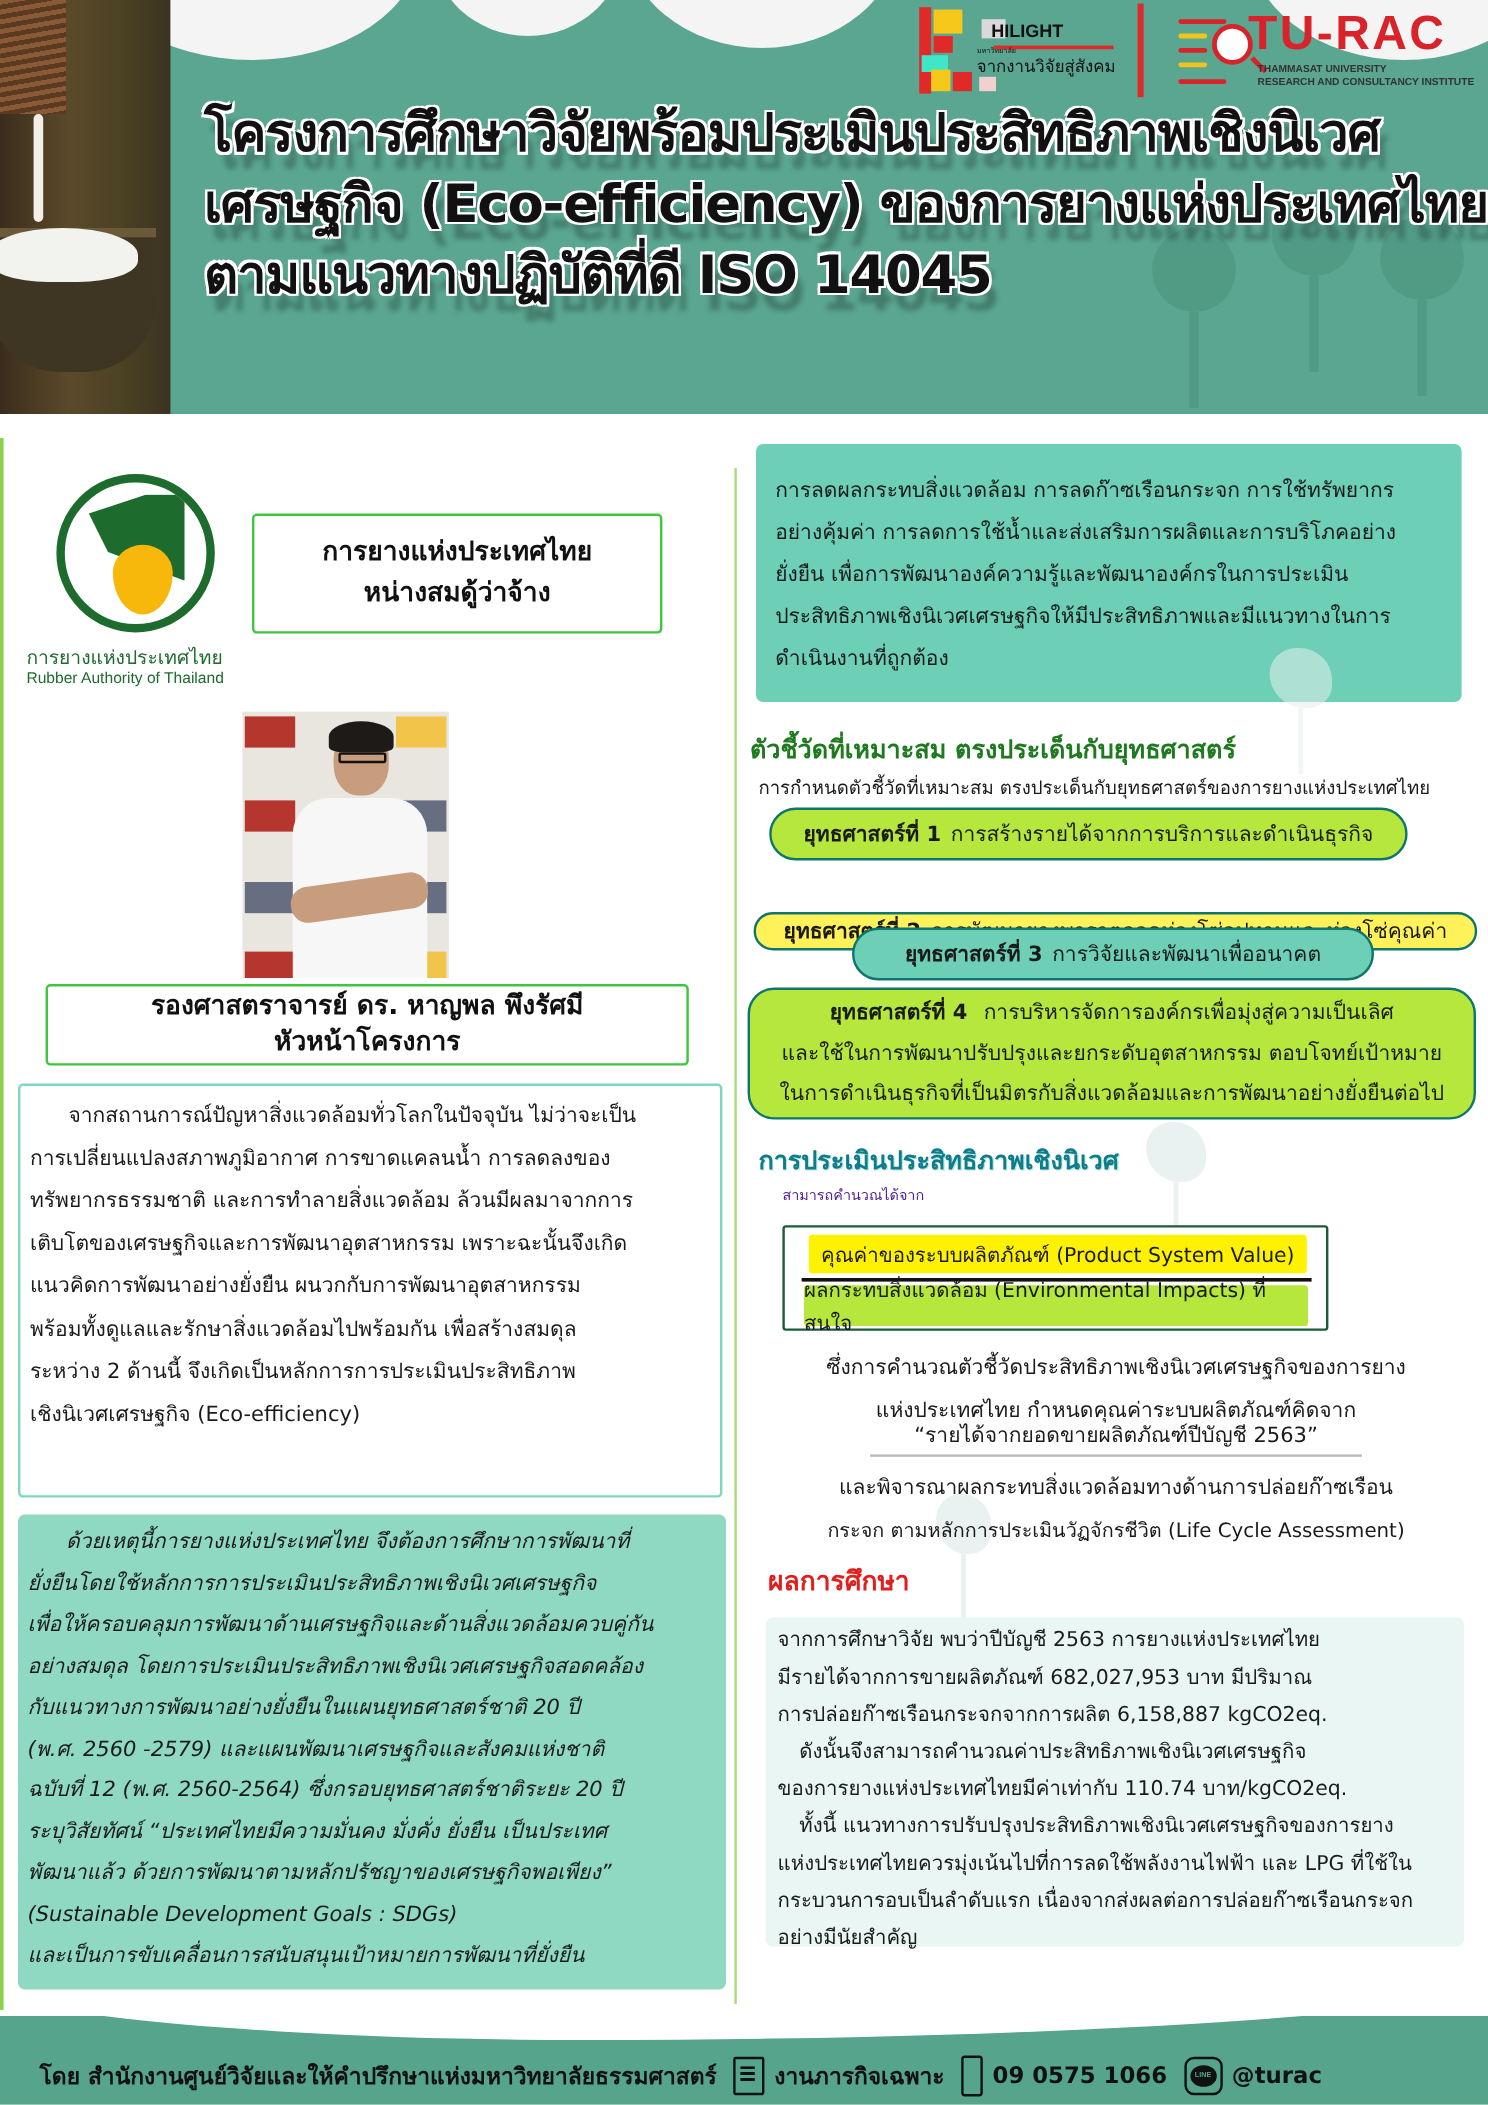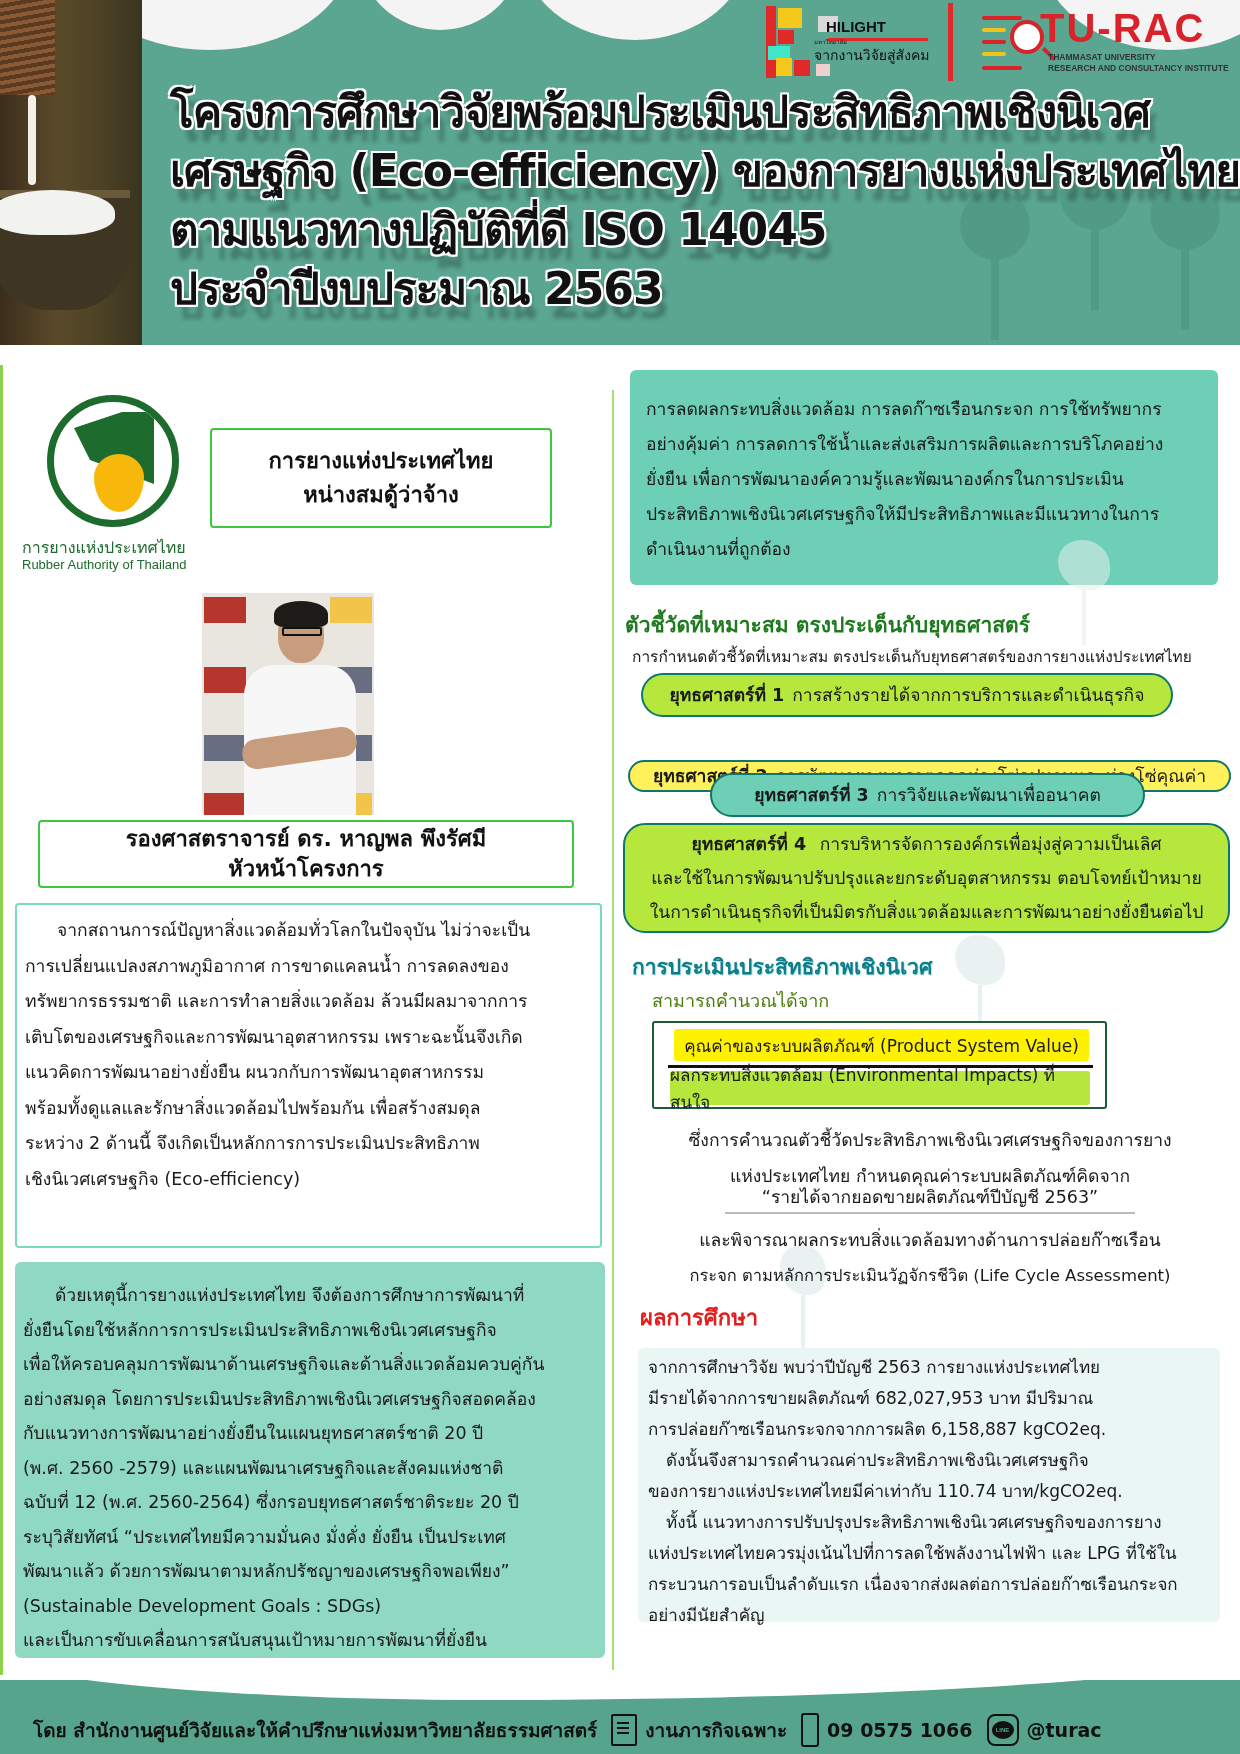--- a/index.html
+++ b/index.html
@@ -129,22 +129,22 @@
     position: absolute; left: 15px; top: 903px; width: 587px; height: 345px;
     border: 2px solid #7dd9bd; border-radius: 4px; background: #fff;
     padding: 8px 6px 0 8px;
     font-size: 17.5px; line-height: 35.5px; color: #1a1a1a;
   }
   .para-indent { text-indent: 32px; }
 
   .purpose-box {
     position: absolute; left: 15px; top: 1262px; width: 590px; height: 396px;
     background: #8fd8c2; border-radius: 6px;
-    padding: 16px 4px 0 8px;
-    font-size: 17.5px; line-height: 34.5px; color: #1a1a1a;
+    padding: 6px 4px 0 8px;
+    font-size: 17.5px; line-height: 34.5px; color: #1a1a1a; font-style: italic;
   }
 
   
   .goal-box {
     position: absolute; left: 630px; top: 370px; width: 588px; height: 215px;
     background: #6ccfb6; border-radius: 6px;
     padding: 22px 10px 0 16px;
     font-size: 17.5px; line-height: 35px; color: #1a1a1a;
   }
   .small-tree { position: absolute; opacity: 0.55; }
@@ -171,21 +171,21 @@
   .s4 {
     left: 623px; top: 823px; width: 607px; height: 110px; background: #b5e73c;
     flex-direction: column; line-height: 34px;
   }
 
   .eval-title {
     position: absolute; left: 632px; top: 950px;
     font-weight: bold; font-size: 21px; color: #0e7c8a;
     text-shadow: 1px 1px 0 #b6eae0;
   }
-  .eval-sub { position: absolute; left: 652px; top: 986px; font-size: 18px; color: #4d7c0f; }
+  .eval-sub { position: absolute; left: 652px; top: 986px; font-size: 12px; color: #4c1d95; }
 
   .formula-box {
     position: absolute; left: 652px; top: 1021px; width: 455px; height: 88px;
     border: 2px solid #1e5a3a; border-radius: 3px; background: #fff;
   }
   .formula-num {
     position: absolute; left: 20px; top: 6px; width: 415px; height: 32px;
     background: #fff200; border-radius: 3px;
     display: flex; justify-content: center; align-items: center; font-size: 17px;
   }
@@ -275,21 +275,20 @@
     <div class="cut"></div>
     <div class="drip"></div>
     <div class="cup"></div>
     <div class="latex"></div>
   </div>
 
   <div class="title">
     <div>โครงการศึกษาวิจัยพร้อมประเมินประสิทธิภาพเชิงนิเวศ</div>
     <div>เศรษฐกิจ (Eco-efficiency) ของการยางแห่งประเทศไทย</div>
     <div>ตามแนวทางปฏิบัติที่ดี ISO 14045</div>
-    <div>ประจำปีงบประมาณ 2563</div>
   </div>
 
   <div class="hilight-logo">
     <div class="hl-sq" style="left:-2px;top:4px;width:10px;height:72px;background:#e02a2a;"></div>
     <div class="hl-sq" style="left:10px;top:6px;width:24px;height:20px;background:#f7c81c;"></div>
     <div class="hl-sq" style="left:10px;top:28px;width:16px;height:14px;background:#e02a2a;"></div>
     <div class="hl-sq" style="left:0px;top:44px;width:22px;height:14px;background:#3fe6c8;"></div>
     <div class="hl-sq" style="left:8px;top:56px;width:16px;height:18px;background:#f7c81c;"></div>
     <div class="hl-sq" style="left:26px;top:58px;width:16px;height:16px;background:#e02a2a;"></div>
     <div class="hl-sq" style="left:48px;top:62px;width:14px;height:12px;background:#f2d0d0;"></div>

